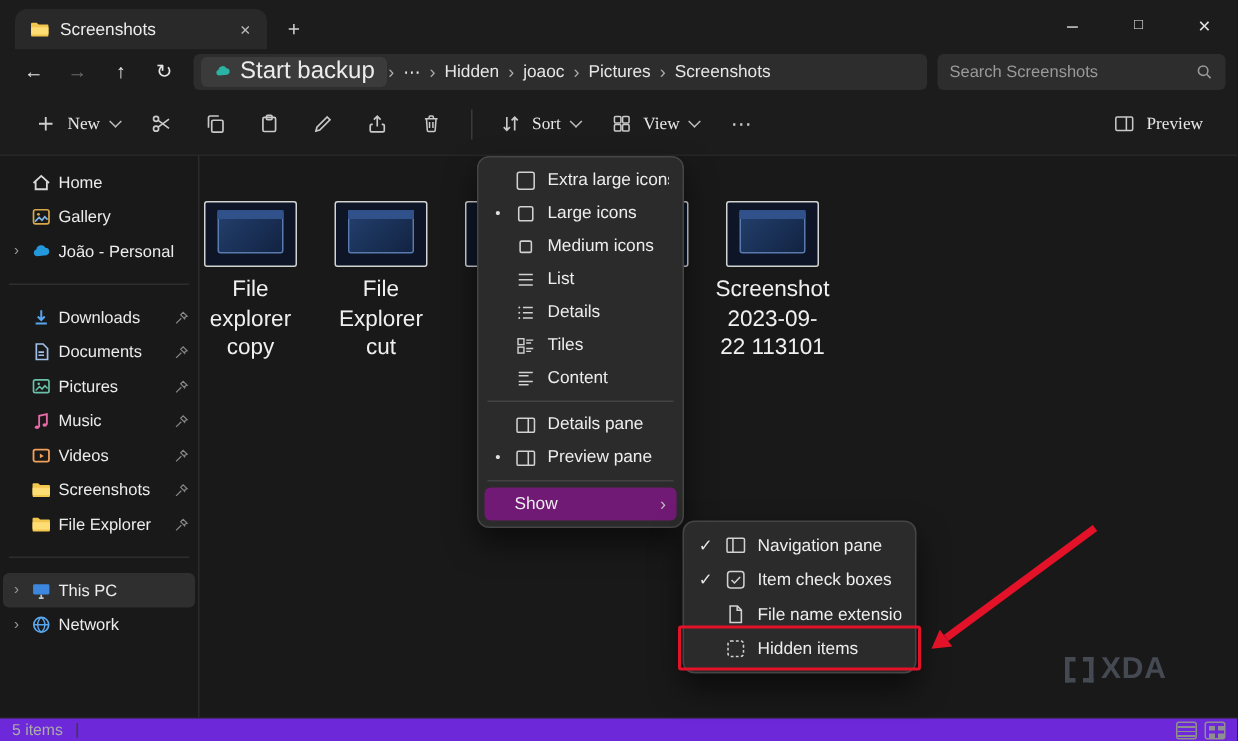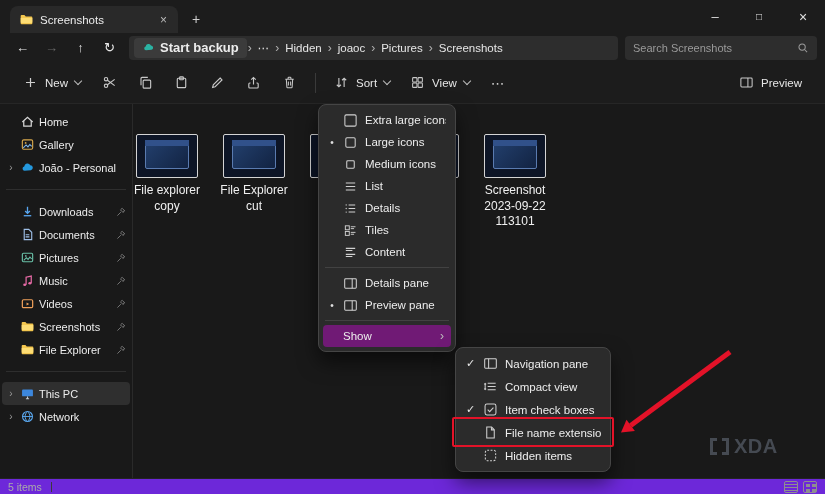--- a/index.html
+++ b/index.html
@@ -22,30 +22,30 @@
   .win-btn { width:44px; height:33px; display:flex; align-items:center; justify-content:center; color:#e0e0e0; }
   .win-btn.min { font-size:13px; }
   .win-btn.max { font-size:10px; }
   .win-btn.cls { font-size:14px; }
 
   
   .addrbar { position:absolute; left:0; top:33px; right:0; height:29px; background:#1c1c1c; display:flex; align-items:center; padding:0 8px; }
   .nav-btn { width:29px; height:24px; display:flex; align-items:center; justify-content:center; color:#e6e6e6; font-size:13px; border-radius:4px; flex:none; }
   .nav-btn.disabled { color:#686868; }
   .addr-field { flex:1; height:24px; background:#2d2d2d; border-radius:4px; display:flex; align-items:center; padding:0 5px; margin:0 7px 0 5px; min-width:0; overflow:hidden; }
-  .backup-btn { display:flex; align-items:center; gap:5px; background:#3b3b3b; border-radius:4px; height:20px; padding:0 8px; font-size:13px; color:#ececec; flex:none;font-weight:bold; }
+  .backup-btn { display:flex; align-items:center; gap:5px; background:#3b3b3b; border-radius:4px; height:20px; padding:0 8px; font-size:16px; color:#ececec; flex:none; }
   .crumb { padding:0 5px; color:#e6e6e6; font-size:11.5px; white-space:nowrap; border-radius:3px; }
   .crumb-sep { color:#b0b0b0; font-size:12px; padding:0 1px; }
   .search-field { width:192px; height:24px; background:#2d2d2d; border-radius:4px; display:flex; align-items:center; padding:0 8px; flex:none; }
   .search-field input { flex:1; background:transparent; border:0; outline:0; color:#cfcfcf; font-size:11px; font-family:inherit; min-width:0; }
   .search-field input::placeholder { color:#9a9a9a; }
 
   
   .toolbar { position:absolute; left:0; top:62px; right:0; height:42px; background:#1c1c1c; border-bottom:1px solid #262626; display:flex; align-items:center; padding:0 14px; gap:2px; }
-  .tb-btn { display:flex; align-items:center; gap:7px; height:30px; padding:0 9px; border-radius:4px; color:#e6e6e6; flex:none; }
+  .tb-btn { display:flex; align-items:center; gap:7px; height:30px; padding:0 9px; border-radius:4px; color:#e6e6e6; flex:none;font-family:Liberation Serif, serif; }
   .tb-icon-btn { width:34px; height:30px; display:flex; align-items:center; justify-content:center; border-radius:4px; flex:none; }
   .tb-sep { width:1px; height:20px; background:#3a3a3a; margin:0 7px; flex:none; }
   .chev { width:6px; height:6px; border-right:1.4px solid #bdbdbd; border-bottom:1.4px solid #bdbdbd; transform:rotate(45deg); margin-top:-4px; flex:none; }
   .tb-spacer { flex:1; }
 
   
   .sidebar { position:absolute; left:0; top:104px; bottom:16px; width:133px; border-right:1px solid #2a2a2a; padding-top:6px; overflow:hidden; }
   .sb-item { height:23px; display:flex; align-items:center; padding:0 3px 0 4px; gap:4px; font-size:11px; color:#ececec; border-radius:4px; margin:0 2px; }
   .sb-item.selected { background:#2f2f2f; }
   .sb-chev { width:10px; font-size:10px; color:#9a9a9a; text-align:center; flex:none; }
@@ -53,21 +53,21 @@
   .sb-label { flex:1; white-space:nowrap; overflow:hidden; }
   .sb-pin { width:12px; height:12px; flex:none; opacity:.85; }
   .sb-sep { height:1px; background:#2e2e2e; margin:10px 6px; }
 
   
   .content { position:absolute; left:112px; top:104px; right:0; bottom:16px; }
   .file-item { position:absolute; top:30px; width:76px; display:flex; flex-direction:column; align-items:center; gap:5px; }
   .thumb { width:62px; height:44px; background:#0d1526; border:1px solid #d4d4d4; border-radius:2px; position:relative; overflow:hidden; flex:none; }
   .thumb-inner { position:absolute; left:13%; top:12%; width:73%; height:68%; background:linear-gradient(135deg,#23406e,#122342); border:1px solid #5a7bb0; border-radius:2px; }
   .thumb-bar { position:absolute; left:13%; top:12%; width:73%; height:6px; background:#31518a; }
-  .file-label { font-size:12px; color:#f0f0f0; text-align:center; line-height:1.3; max-width:76px; word-wrap:break-word; }
+  .file-label { font-size:15px; color:#f0f0f0; text-align:center; line-height:1.3; max-width:76px; word-wrap:break-word; }
 
   
   .menu { position:absolute; background:#2b2b2b; border:1px solid #454545; border-radius:8px; box-shadow:0 10px 20px rgba(0,0,0,.55); padding:4px; }
   .view-menu { left:318px; top:104px; width:138px; z-index:10; }
   .show-menu { left:455px; top:347px; width:156px; z-index:11; }
   .menu-item { height:22px; display:flex; align-items:center; border-radius:4px; padding:0 5px; gap:7px; font-size:11.5px; color:#ededed; }
   .show-menu .menu-item { height:23px; }
   .menu-item.hover { background:#701a75; }
   .bullet { width:8px; font-size:10px; color:#e0e0e0; text-align:center; flex:none; }
   .checkcol { width:11px; font-size:11px; color:#e8e8e8; text-align:center; flex:none; }
@@ -516,30 +516,20 @@
     <span class="checkcol">✓</span>
     <svg class="mi" viewBox="0 0 16 16">
         <g fill="none" stroke="#d2d2d2" stroke-width="1.1">
           <rect x="1.8" y="3" width="12.4" height="10" rx="1"></rect>
           <path d="M6 3v10"></path>
         </g>
       </svg>
     <span class="mi-label">Navigation pane</span>
   </div>
   <div class="menu-item">
-    <span class="checkcol"></span>
-    <svg class="mi" viewBox="0 0 16 16">
-        <g fill="none" stroke="#d2d2d2" stroke-width="1.1">
-          <path d="M5 4.5h8.5M5 8h8.5M5 11.5h8.5"></path>
-          <path d="M2.3 4.8v6.4M1.3 5.8l1-1 1 1M1.3 10.2l1 1 1-1"></path>
-        </g>
-      </svg>
-    <span class="mi-label">Compact view</span>
-  </div>
-  <div class="menu-item">
     <span class="checkcol">✓</span>
     <svg class="mi" viewBox="0 0 16 16">
         <g fill="none" stroke="#d2d2d2" stroke-width="1.1">
           <rect x="2.2" y="2.2" width="11.6" height="11.6" rx="2"></rect>
           <path d="M5 8.2l2.1 2.1 4-4.3"></path>
         </g>
       </svg>
     <span class="mi-label">Item check boxes</span>
   </div>
   <div class="menu-item">

